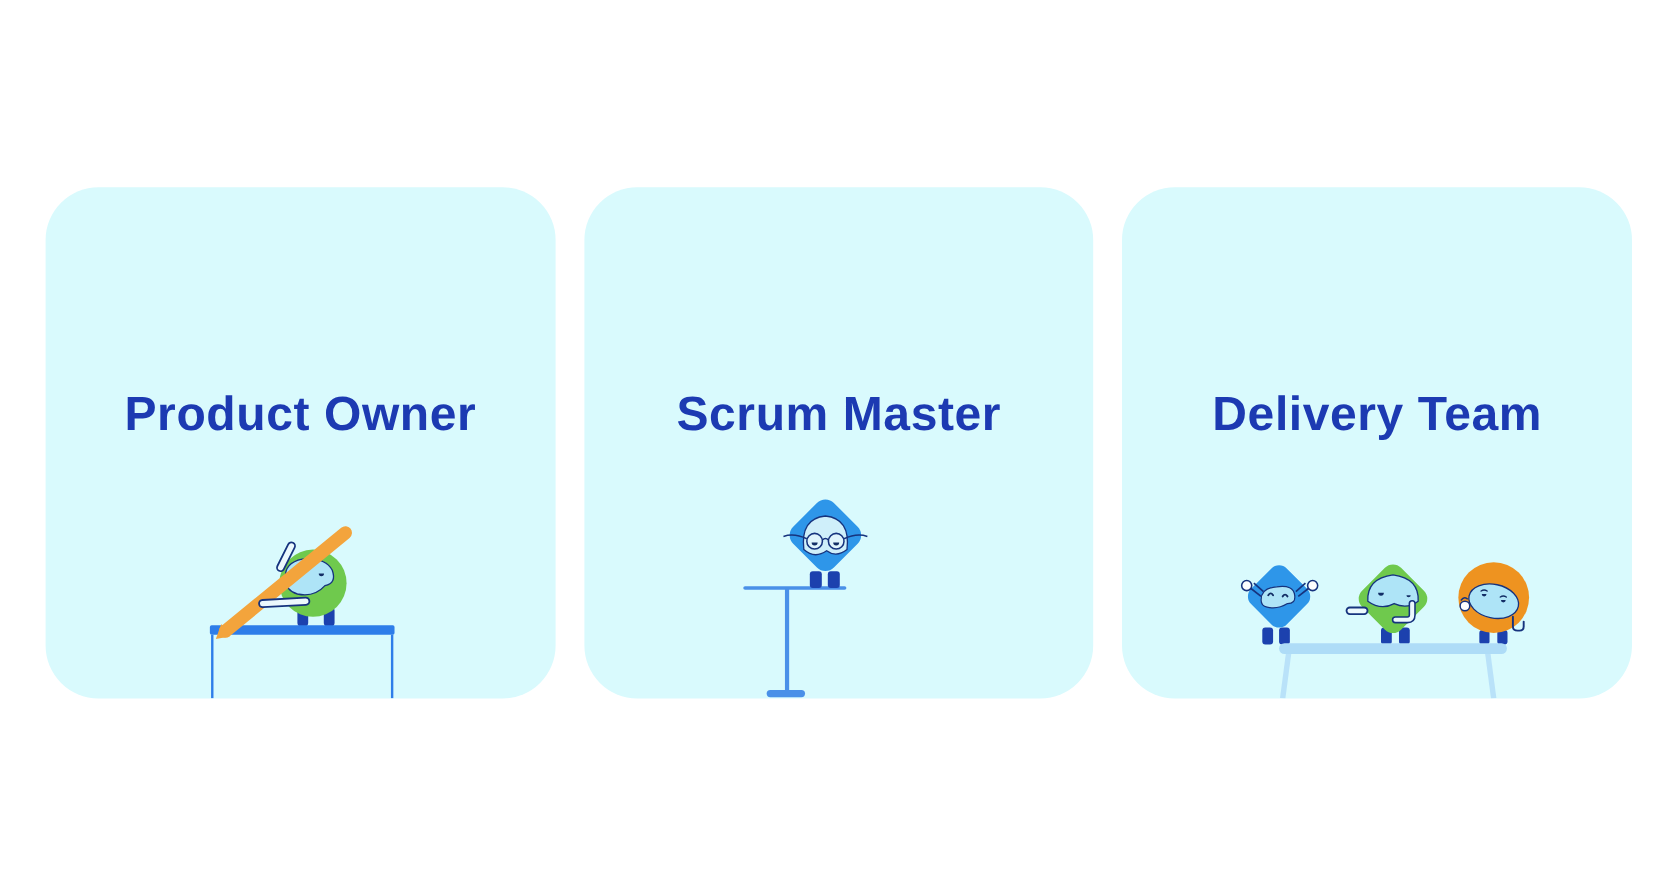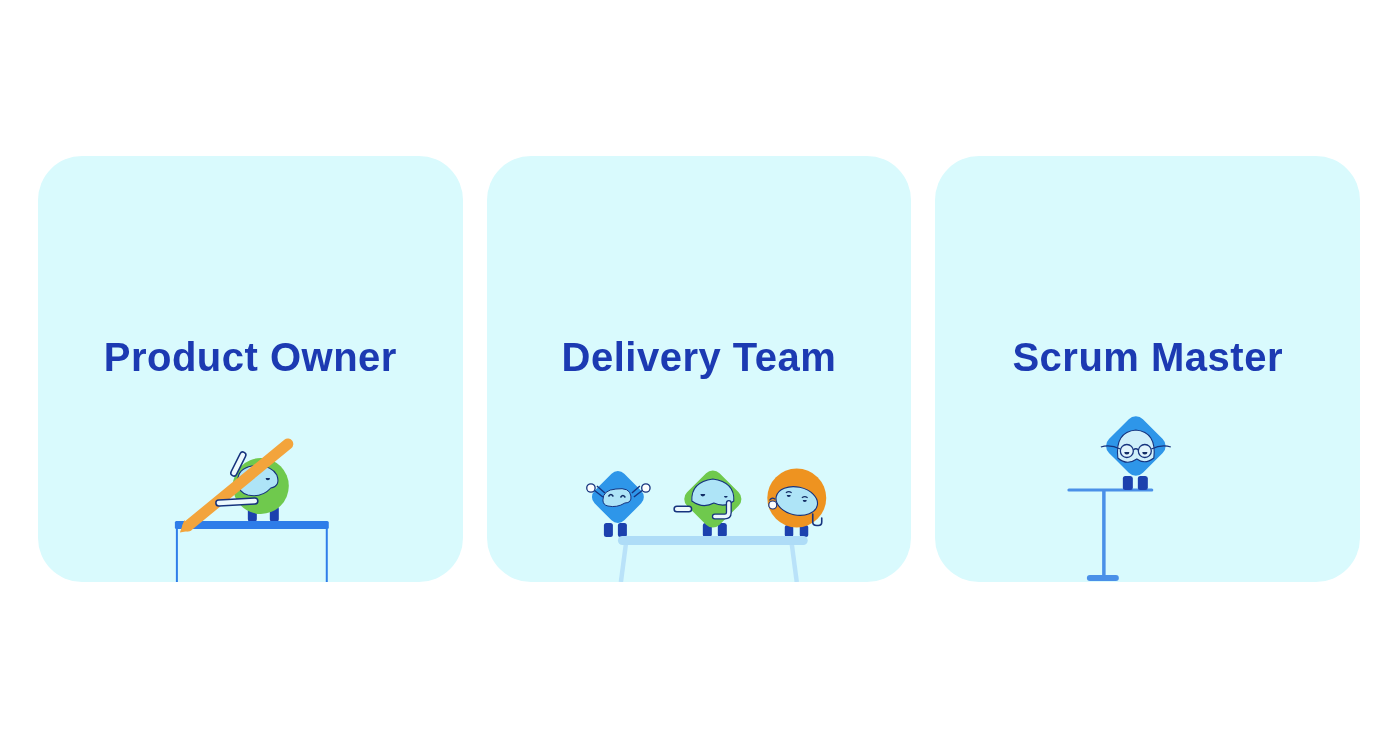--- a/index.html
+++ b/index.html
@@ -17,21 +17,21 @@
   .card{
     flex:1;
     background:#d9fafd;
     border-radius:44px;
     position:relative;
     overflow:hidden;
     cursor:pointer;
   }
   .card-title{
     position:absolute;top:163px;left:0;right:0;
-    margin:16px;
+    margin:4px;
     text-align:center;
     font-size:40px;
     font-weight:600;
     letter-spacing:0.5px;
     color:#1c3ab2;
   }
   .illustration{
     position:absolute;left:0;top:0;
     width:100%;height:100%;
     display:block;
@@ -70,20 +70,55 @@
       </g>
 
       <g>
         <line x1="181" y1="347" x2="217" y2="345" stroke="#16337e" stroke-width="7.5" stroke-linecap="round"></line>
         <line x1="181" y1="347" x2="217" y2="345" stroke="#ecf9fd" stroke-width="4.5" stroke-linecap="round"></line>
         <line x1="196" y1="317" x2="205" y2="299" stroke="#16337e" stroke-width="7.5" stroke-linecap="round"></line>
         <line x1="196" y1="317" x2="205" y2="299" stroke="#ecf9fd" stroke-width="4.5" stroke-linecap="round"></line>
       </g>
     </svg>
     <h2 class="card-title">Product Owner</h2>
+  </div>
+
+  <div class="card">
+    <svg class="illustration" viewBox="0 0 425 426" preserveAspectRatio="none">
+
+      <g>
+        <line x1="134" y1="334" x2="217" y2="334" stroke="#4a90e8" stroke-width="3" stroke-linecap="round"></line>
+        <line x1="169" y1="334" x2="169" y2="420" stroke="#4a90e8" stroke-width="3.5"></line>
+        <rect x="152" y="419" width="32" height="6" rx="3" fill="#4a90e8"></rect>
+      </g>
+
+      <g>
+        <rect x="188" y="320" width="10" height="14" rx="2.5" fill="#1c41ae"></rect>
+        <rect x="203" y="320" width="10" height="14" rx="2.5" fill="#1c41ae"></rect>
+      </g>
+
+      <rect x="177" y="266" width="48" height="48" rx="10" fill="#2e96e9" transform="rotate(45 201 290)"></rect>
+
+      <g>
+        <path d="M183,302 Q180,276 201,274 Q222,276 219,302 Q210,309 202,303 Q192,310 183,302 Z" fill="#cfeffa" stroke="#16337e" stroke-width="1.1"></path>
+      </g>
+
+      <g fill="none" stroke="#16337e" stroke-width="1.3">
+        <circle cx="192" cy="295" r="6.5" fill="rgba(255,255,255,0.35)"></circle>
+        <circle cx="210" cy="295" r="6.5" fill="rgba(255,255,255,0.35)"></circle>
+        <path d="M198.5,294 Q201,291.5 203.5,294"></path>
+        <path d="M185.5,293 Q175,288 166,291"></path>
+        <path d="M216.5,293 Q227,288 236,291"></path>
+      </g>
+      <g>
+        <path d="M189.5,296 A2.5,2.5 0 0 0 194.5,296 Z" fill="#132e66"></path>
+        <path d="M207.5,296 A2.5,2.5 0 0 0 212.5,296 Z" fill="#132e66"></path>
+      </g>
+    </svg>
+    <h2 class="card-title">Scrum Master</h2>
   </div>
 
   <div class="card">
     <svg class="illustration" viewBox="0 0 425 426" preserveAspectRatio="none">
 
       <g stroke="#b9e2f9" stroke-width="4.5">
         <line x1="139" y1="388" x2="134" y2="426"></line>
         <line x1="305" y1="388" x2="310" y2="426"></line>
       </g>
 
@@ -135,48 +170,13 @@
         <circle cx="286" cy="349" r="4" fill="#fdfefe" stroke="#16337e" stroke-width="1.2"></circle>
         <path d="M283,344 Q285,341 288,343" fill="none" stroke="#16337e" stroke-width="1.3" stroke-linecap="round"></path>
         <path d="M326,358 L326,366 Q326,369.5 330,369.5 L331.5,369.5 Q335,369.5 335,366 L335,362" fill="none" stroke="#16337e" stroke-width="1.6" stroke-linecap="round"></path>
       </g>
 
       <rect x="131" y="380" width="190" height="9" rx="4.5" fill="#aedcf7"></rect>
     </svg>
     <h2 class="card-title">Delivery Team</h2>
   </div>
 
-  <div class="card">
-    <svg class="illustration" viewBox="0 0 425 426" preserveAspectRatio="none">
-
-      <g>
-        <line x1="134" y1="334" x2="217" y2="334" stroke="#4a90e8" stroke-width="3" stroke-linecap="round"></line>
-        <line x1="169" y1="334" x2="169" y2="420" stroke="#4a90e8" stroke-width="3.5"></line>
-        <rect x="152" y="419" width="32" height="6" rx="3" fill="#4a90e8"></rect>
-      </g>
-
-      <g>
-        <rect x="188" y="320" width="10" height="14" rx="2.5" fill="#1c41ae"></rect>
-        <rect x="203" y="320" width="10" height="14" rx="2.5" fill="#1c41ae"></rect>
-      </g>
-
-      <rect x="177" y="266" width="48" height="48" rx="10" fill="#2e96e9" transform="rotate(45 201 290)"></rect>
-
-      <g>
-        <path d="M183,302 Q180,276 201,274 Q222,276 219,302 Q210,309 202,303 Q192,310 183,302 Z" fill="#cfeffa" stroke="#16337e" stroke-width="1.1"></path>
-      </g>
-
-      <g fill="none" stroke="#16337e" stroke-width="1.3">
-        <circle cx="192" cy="295" r="6.5" fill="rgba(255,255,255,0.35)"></circle>
-        <circle cx="210" cy="295" r="6.5" fill="rgba(255,255,255,0.35)"></circle>
-        <path d="M198.5,294 Q201,291.5 203.5,294"></path>
-        <path d="M185.5,293 Q175,288 166,291"></path>
-        <path d="M216.5,293 Q227,288 236,291"></path>
-      </g>
-      <g>
-        <path d="M189.5,296 A2.5,2.5 0 0 0 194.5,296 Z" fill="#132e66"></path>
-        <path d="M207.5,296 A2.5,2.5 0 0 0 212.5,296 Z" fill="#132e66"></path>
-      </g>
-    </svg>
-    <h2 class="card-title">Scrum Master</h2>
-  </div>
-
 </div>
 
 </body></html>

